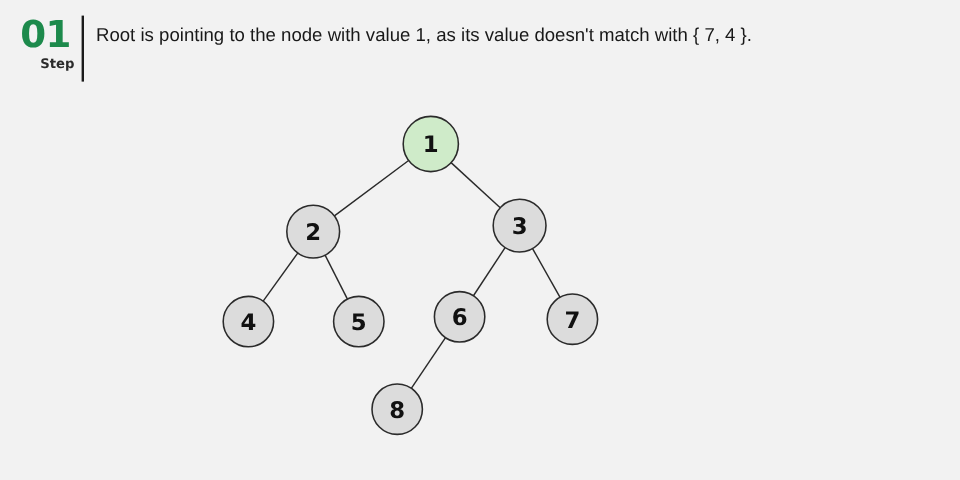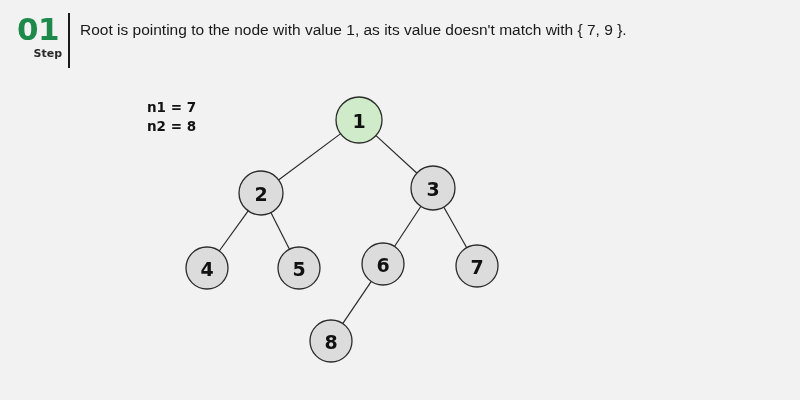--- a/index.html
+++ b/index.html
@@ -123,28 +123,24 @@
   <div class="header">
 
     <div class="step-badge">
       <div class="step-number">01</div>
       <div class="step-word">Step</div>
     </div>
 
     <div class="divider"></div>
 
     <div class="header-text">
-      <span class="line">Root is pointing to the node with value 1, as its value doesn't match with { 7, 9 }.</span>
+      <span class="line">Root is pointing to the node with value 1, as its value doesn't match with { 7, 4 }.</span>
     </div>
   </div>
 
-  <div class="key-labels">
-    <span class="line">n1 = 7</span>
-    <span class="line">n2 = 8</span>
-  </div>
 
   <svg id="tree-svg" viewBox="0 0 800 400">
     <g id="edges-group">
         <line x1="341.36" y1="133.14" x2="277.84" y2="180.46" class="edge-line" stroke="#2a2a2a"></line>
         <line x1="375.20" y1="134.89" x2="417.54" y2="173.79" class="edge-line" stroke="#2a2a2a"></line>
         <line x1="248.73" y1="210.04" x2="218.69" y2="251.77" class="edge-line" stroke="#2a2a2a"></line>
         <line x1="270.49" y1="211.73" x2="289.96" y2="250.16" class="edge-line" stroke="#2a2a2a"></line>
         <line x1="421.46" y1="205.54" x2="393.99" y2="247.29" class="edge-line" stroke="#2a2a2a"></line>
         <line x1="443.32" y1="206.29" x2="467.17" y2="248.58" class="edge-line" stroke="#2a2a2a"></line>
         <line x1="371.81" y1="280.57" x2="342.19" y2="324.43" class="edge-line" stroke="#2a2a2a"></line>

